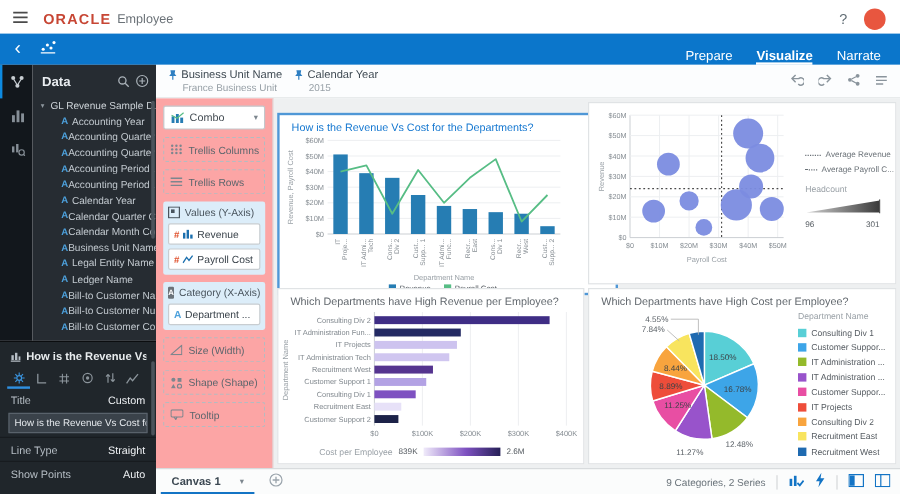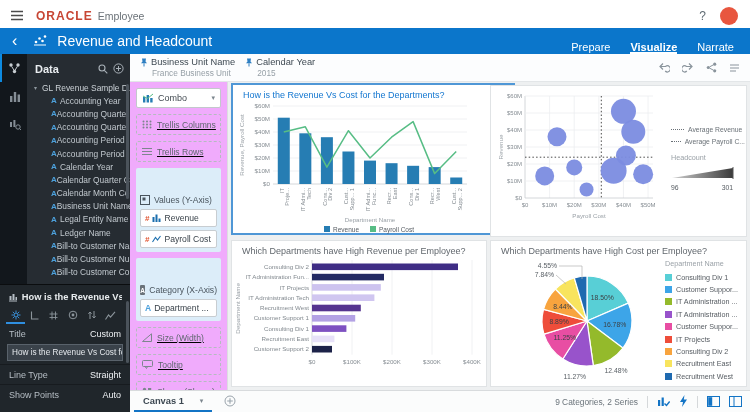--- a/index.html
+++ b/index.html
@@ -66,44 +66,44 @@
 
   
   .filterbar { left:130px; top:54px; width:620px; height:28px; background:#fcfdfe;
     border-bottom:1px solid #e3e6e8; display:flex; align-items:center; }
   .filter { margin-left:10px; }
   .f-name { display:flex; align-items:center; gap:3px; font-size:9.3px; color:#3f4a53; }
   .f-value { font-size:8.3px; color:#97a0a7; margin-left:12px; margin-top:1px; }
   .fb-tools { margin-left:auto; display:flex; gap:12px; align-items:center; margin-right:10px; }
 
   
-  .grammar { left:130px; top:82px; width:98px; height:308px; background:#f0abfc;
+  .grammar { left:130px; top:82px; width:98px; height:308px; background:#fca5a5;
     border-right:1px solid #dcdee0; padding:0 6px; overflow:hidden; }
   .viz-select { margin-top:6px; height:20px; background:#fff; border:1px solid #c3c8cc;
     border-radius:2px; display:flex; align-items:center; padding:0 5px; gap:4px; }
   .viz-select .lbl { font-size:9px; color:#434b52; }
   .viz-select .caret { margin-left:auto; font-size:7px; color:#7c868e; }
   .zone { margin-top:6px; height:21px; border:1px dashed #b5bbc0; border-radius:2px;
-    display:flex; align-items:center; padding-left:5px; gap:5px;text-decoration:underline; }
+    display:flex; align-items:center; padding-left:5px; gap:5px; }
   .zone .lbl { font-size:8.6px; color:#5d666d; white-space:nowrap; }
   .zone-filled { margin-top:6px; background:#dcedf9; border-radius:2px; padding:3px 4px 4px 4px; }
-  .zf-head { display:flex; align-items:center; gap:4px; height:12px;margin-top:23px; }
+  .zf-head { display:flex; align-items:center; gap:4px; height:12px; }
   .zf-head .lbl { font-size:8.6px; color:#49545d; white-space:nowrap; }
   .pill { margin-top:3px; height:18px; background:#fff; border:1px solid #c8cdd1; border-radius:2px;
     display:flex; align-items:center; padding:0 4px; gap:3px; }
   .pill .lbl { font-size:8.6px; color:#39424a; white-space:nowrap; overflow:hidden; }
   .hash { color:#e0532f; font-size:8px; font-weight:700; }
   .cat-a { width:10px; height:10px; background:#6b737a; color:#fff; font-size:6.5px; font-weight:700;
     display:flex; align-items:center; justify-content:center; border-radius:1px; }
   .pill-a { color:#4da1dc; font-weight:700; font-size:8.5px; }
 
   
   .canvas { left:228px; top:82px; width:522px; height:308px; background:#eef0f1; }
   .tile { position:absolute; background:#fff; border:1px solid #e0e3e5; }
-  .tile-combo  { left:3px; top:1px; width:284px; height:152px; border:2px solid #4f97d6; }
+  .tile-combo  { left:3px; top:12px; width:284px; height:152px; border:2px solid #4f97d6; }
   .tile-bubble { left:262px; top:3px; width:257px; height:152px; }
   .tile-hbar   { left:3px; top:158px; width:256px; height:147px; }
   .tile-pie    { left:262px; top:158px; width:257px; height:147px; }
   .tile-title { position:absolute; left:10px; top:5px; font-size:9px; white-space:nowrap; }
   .t-blue { color:#1477d0; }
   .t-gray { color:#62686e; }
   svg text { font-family:"Liberation Sans", sans-serif; }
 
   .bubble-legend { position:absolute; left:180px; top:40px; width:74px; }
   .bl-row { display:flex; align-items:center; gap:4px; margin-bottom:5px; }
@@ -156,21 +156,20 @@
   <span class="back">‹</span>
   <span class="tb-icon">
     <svg width="14" height="12">
         <path d="M1 11h12" stroke="#fff" stroke-width="1"></path>
       <circle cx="3" cy="8" r="1.3" fill="#fff"></circle>
         <circle cx="6.5" cy="4.5" r="1.3" fill="#fff"></circle>
       <circle cx="9.5" cy="7" r="1.3" fill="#fff"></circle>
         <circle cx="12" cy="2.5" r="1.3" fill="#fff"></circle>
       </svg>
   </span>
-  <span class="tb-title">Revenue and Headcount</span>
   <nav class="tb-tabs">
     <span class="tb-tab">Prepare</span>
     <span class="tb-tab active">Visualize</span>
     <span class="tb-tab">Narrate</span>
   </nav>
 </div>
 
 <aside class="abs rail">
   <div class="rail-item active">
     <svg width="13" height="12">
@@ -470,34 +469,34 @@
     </div>
   </div>
 
   <div class="zone">
     <svg width="10" height="9">
       <path d="M0.5 8.5h9V0.8z" fill="none" stroke="#7d868e" stroke-width="1"></path>
       </svg>
     <span class="lbl">Size (Width)</span>
   </div>
   <div class="zone">
-    <svg width="11" height="9">
-      <rect x="0.5" y="0.5" width="10" height="6" rx="1" fill="none" stroke="#7d868e" stroke-width="1"></rect>
-      <path d="M3 6.5L4.5 8.5 5.5 6.5" fill="none" stroke="#7d868e" stroke-width="1"></path>
-      </svg>
-    <span class="lbl">Tooltip</span>
-  </div>
-  <div class="zone">
     <svg width="10" height="10">
       <circle cx="2.5" cy="2.5" r="1.7" fill="#7d868e"></circle>
         <rect x="6" y="1" width="3.2" height="3.2" fill="#7d868e"></rect>
       <path d="M2.5 6l2 3.5h-4z" fill="#7d868e"></path>
         <circle cx="7.6" cy="7.8" r="1.7" fill="none" stroke="#7d868e"></circle>
       </svg>
     <span class="lbl">Shape (Shape)</span>
+  </div>
+  <div class="zone">
+    <svg width="11" height="9">
+      <rect x="0.5" y="0.5" width="10" height="6" rx="1" fill="none" stroke="#7d868e" stroke-width="1"></rect>
+      <path d="M3 6.5L4.5 8.5 5.5 6.5" fill="none" stroke="#7d868e" stroke-width="1"></path>
+      </svg>
+    <span class="lbl">Tooltip</span>
   </div>
 </section>
 
 <main class="abs canvas">
 
   <div class="tile tile-combo">
     <div class="tile-title t-blue">How is the Revenue Vs Cost for the Departments?</div>
     <svg id="combo-svg" width="248" height="134" style="position:absolute;left:2px;top:15px;">
         <line x1="38" x2="232" y1="84" y2="84" stroke="#c9cdd1" stroke-width="0.8"></line>
         <text x="35" y="86.2" text-anchor="end" font-size="6.2" fill="#868d93">$0</text>
@@ -637,20 +636,26 @@
         <rect x="78" y="58" width="43.2" height="6.6" fill="#b3a2e4"></rect>
         <text x="75" y="73.7" text-anchor="end" font-size="6.2" fill="#82898f">Consulting Div 1</text>
         <rect x="78" y="68.30000000000001" width="34.4" height="6.6" fill="#7e51c1"></rect>
         <text x="75" y="84" text-anchor="end" font-size="6.2" fill="#82898f">Recruitment East</text>
         <rect x="78" y="78.60000000000001" width="22.400000000000002" height="6.6" fill="#e7e1f8"></rect>
         <text x="75" y="94.3" text-anchor="end" font-size="6.2" fill="#82898f">Customer Support 2</text>
         <rect x="78" y="88.9" width="20" height="6.6" fill="#1c2248"></rect>
         <text x="158" y="117.7" text-anchor="middle" font-size="6.2" fill="#9aa1a7">Revenue per Employee</text>
         <text transform="translate(6,51.35) rotate(-90)" text-anchor="middle" font-size="6.2" fill="#9aa1a7">Department Name</text>
       </svg>
+    <div class="grad-legend">
+      <span class="gl-title">Cost per Employee</span>
+      <span class="gl-val">839K</span>
+      <span class="gl-bar" id="grad-bar" style="background: linear-gradient(90deg, rgb(240, 235, 250), rgb(126, 81, 193) 55%, rgb(38, 32, 87));"></span>
+      <span class="gl-val">2.6M</span>
+    </div>
   </div>
 
   <div class="tile tile-pie">
     <div class="tile-title t-gray">Which Departments have High Cost per Employee?</div>
     <svg id="pie-svg" width="172" height="130" style="position:absolute;left:0px;top:14px;">
         <path d="M96,66 L96,21 A45,45 0 0 1 137.29895815577916,48.12834492143487 Z" fill="#58cfd6" stroke="#fff" stroke-width="1.2"></path>
         <text x="111.31773662214788" y="45.080974617825255" text-anchor="middle" font-size="6.8" fill="#3c4247">18.50%</text>
         <path d="M96,66 L137.29895815577916,48.12834492143487 A45,45 0 0 1 131.9348162865086,93.08669375274279 Z" fill="#3da5e8" stroke="#fff" stroke-width="1.2"></path>
         <text x="123.70350698289731" y="71.70540479344969" text-anchor="middle" font-size="6.8" fill="#3c4247">16.78%</text>
         <path d="M96,66 L131.9348162865086,93.08669375274279 A45,45 0 0 1 102.31256192800792,110.55503969143182 Z" fill="#94ba2b" stroke="#fff" stroke-width="1.2"></path>

